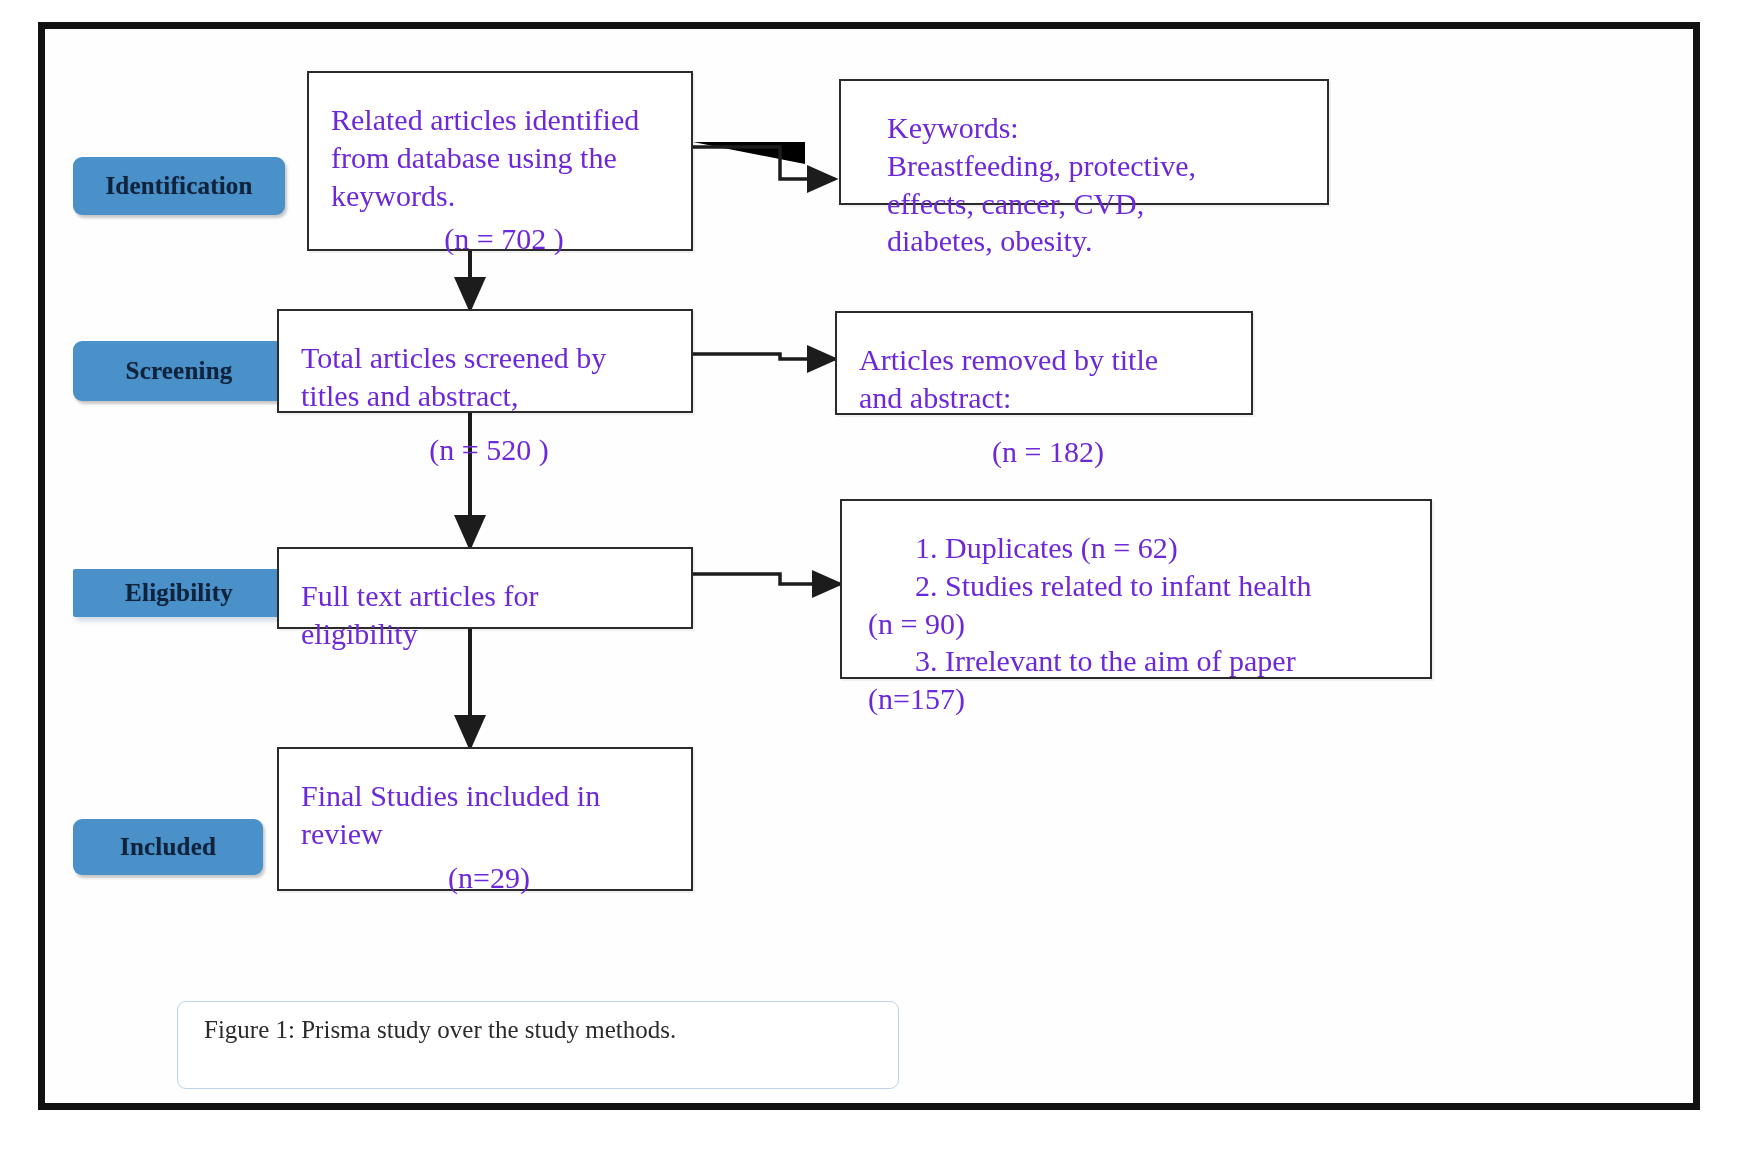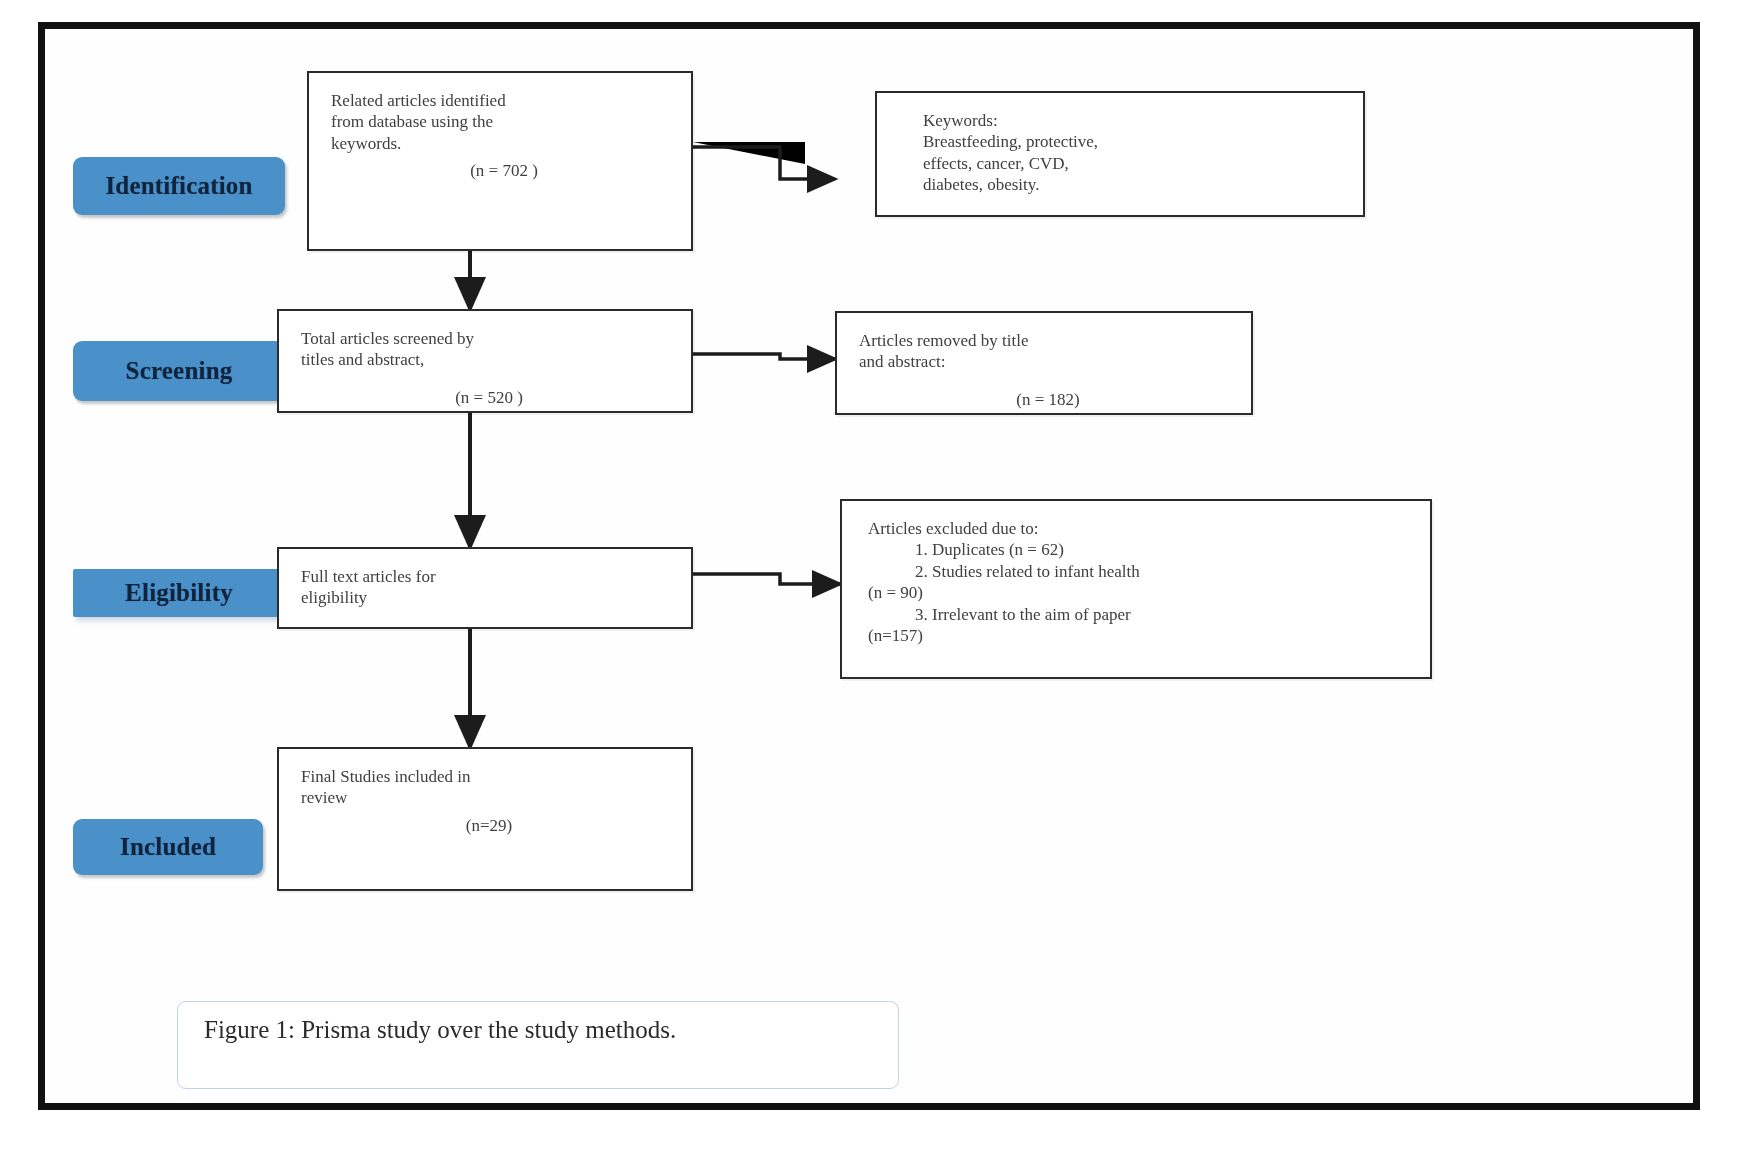--- a/index.html
+++ b/index.html
@@ -54,24 +54,24 @@
   .stage-pill.square {
     border-radius: 2px;
     box-shadow: 3px 4px 5px rgba(120,150,180,0.35);
   }
   
   .flow-box {
     position: absolute;
     background: #ffffff;
     border: 2.5px solid #2b2b2b;
     box-sizing: border-box;
-    padding: 17px 14px 8px 22px;
-    font-size: 17px;
+    padding: 28px 14px 8px 22px;
+    font-size: 30px;
     line-height: 1.26;
-    color: #404040;
+    color: #6d28d9;
     font-family: "Liberation Serif", "DejaVu Serif", serif;
     box-shadow: 2px 2px 0 rgba(0,0,0,0.05);
   }
   .flow-box .txt { display: block; white-space: pre-line; }
   .flow-box .n-line {
     display: block;
     text-align: center;
     margin-top: 6px;
   }
   .flow-box .n-line.tight { margin-top: 16px; }
@@ -159,21 +159,21 @@
         <span>Included</span>
       </div>
 
       <div class="flow-box" style="left:262px; top:42px; width:386px; height:180px;">
         <span class="txt">Related articles identified
 from database using the
 keywords.</span>
         <span class="n-line">(n = 702 )</span>
       </div>
 
-      <div class="flow-box" style="left:830px; top:50px; width:490px; height:126px; padding-left:46px;margin-top:12px;">
+      <div class="flow-box" style="left:794px; top:50px; width:490px; height:126px; padding-left:46px;">
         <span class="txt">Keywords:
 Breastfeeding, protective,
 effects, cancer, CVD,
 diabetes, obesity.</span>
       </div>
 
       <div class="flow-box" style="left:232px; top:280px; width:416px; height:104px;">
         <span class="txt">Total articles screened by
 titles and abstract,</span>
         <span class="n-line tight">(n = 520 )</span>
@@ -184,21 +184,20 @@
 and abstract:</span>
         <span class="n-line tight">(n = 182)</span>
       </div>
 
       <div class="flow-box" style="left:232px; top:518px; width:416px; height:82px;">
         <span class="txt">Full text articles for
 eligibility</span>
       </div>
 
       <div class="flow-box" style="left:795px; top:470px; width:592px; height:180px; padding-left:26px;">
-        <span class="txt">Articles excluded due to:</span>
         <span class="excl-list">
           <span class="excl-item">1. Duplicates (n = 62)</span>
           <span class="excl-item">2. Studies related to infant health</span>
           <span class="excl-sub">(n = 90)</span>
           <span class="excl-item">3. Irrelevant to the aim of paper</span>
           <span class="excl-sub">(n=157)</span>
         </span>
       </div>
 
       <div class="flow-box" style="left:232px; top:718px; width:416px; height:144px;">

